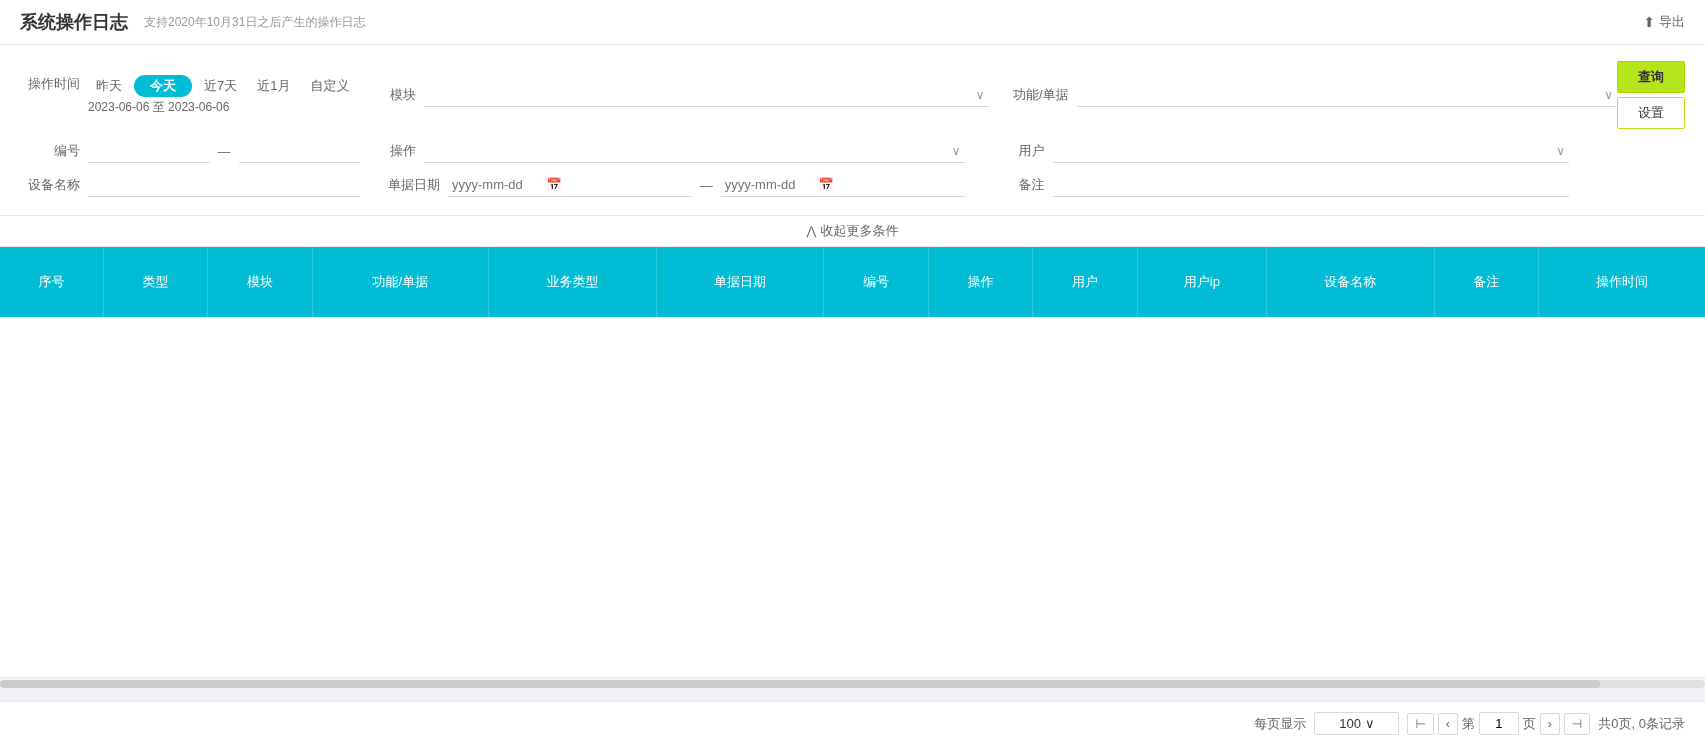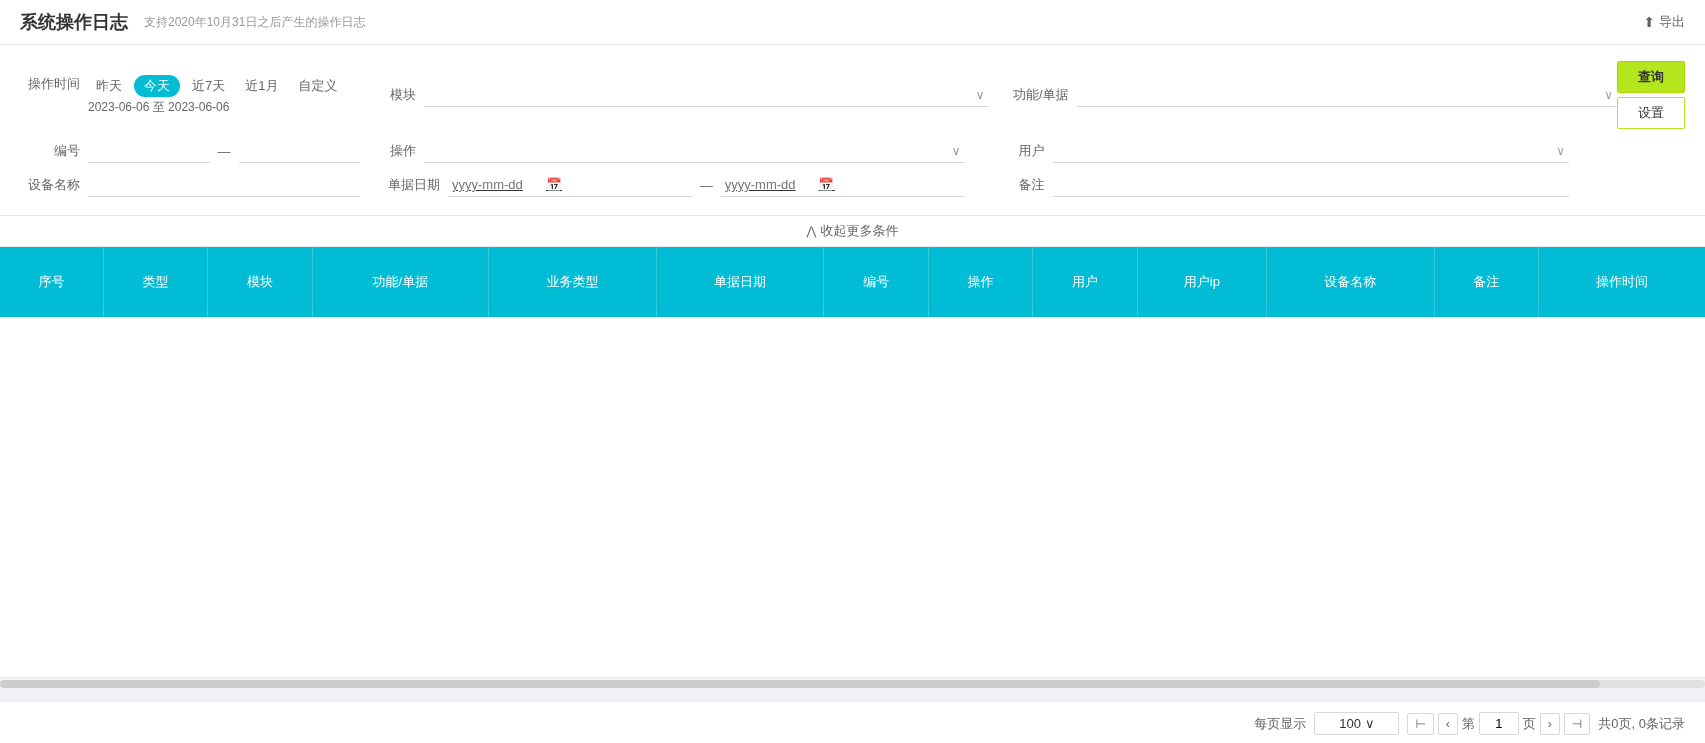--- a/index.html
+++ b/index.html
@@ -14,32 +14,32 @@
     .export-btn { margin-left: auto; display: flex; align-items: center; gap: 4px; background: none; border: none; color: #666; cursor: pointer; font-size: 13px; }
     .export-icon { font-size: 14px; }
 
     
     .filter-area { background: #fff; padding: 16px 20px 8px; border-bottom: 1px solid #e8e8e8; }
     .filter-label { color: #666; min-width: 60px; text-align: right; margin-right: 8px; white-space: nowrap; }
 
     
     .time-filter-group { display: flex; align-items: center; gap: 4px; }
     .time-btn { padding: 2px 8px; border: none; background: none; cursor: pointer; color: #666; font-size: 13px; }
-    .time-btn.active { background: #00bcd4; color: #fff; border-radius: 12px; padding: 2px 10px; }
+    .time-btn.active { background: #00bcd4; color: #fff; border-radius: 12px; padding: 2px 16px; font-weight: bold; }
     .time-range { font-size: 12px; color: #666; margin-top: 2px; display: block; }
 
     
     .filter-input { border: none; border-bottom: 1px solid #d9d9d9; outline: none; padding: 4px 4px; font-size: 13px; color: #333; background: transparent; flex: 1; min-width: 80px; }
     .filter-select-wrapper { display: flex; align-items: center; border-bottom: 1px solid #d9d9d9; flex: 1; padding: 4px 4px; }
     .filter-select-wrapper input { border: none; outline: none; background: transparent; flex: 1; font-size: 13px; }
     .chevron-down { color: #999; font-size: 12px; cursor: pointer; }
     .dash { margin: 0 8px; color: #666; }
 
     
-    .date-input-wrapper { display: flex; align-items: center; border-bottom: 1px solid #d9d9d9; padding: 4px 4px; gap: 4px; text-decoration: underline; }
+    .date-input-wrapper { display: flex; align-items: center; border-bottom: 1px solid #d9d9d9; padding: 4px 4px; gap: 4px; }
     .date-input-wrapper input { border: none; outline: none; background: transparent; font-size: 13px; color: #bbb; width: 90px; }
     .cal-icon { color: #aaa; font-size: 13px; cursor: pointer; }
 
     
     .query-btn { background: #b5e61d; border: 1px solid #a8d800; color: #333; padding: 6px 20px; cursor: pointer; font-size: 13px; font-weight: bold; border-radius: 2px; }
     .settings-btn { background: #fff; border: 1px solid #b5e61d; color: #333; padding: 6px 20px; cursor: pointer; font-size: 13px; border-radius: 2px; margin-top: 4px; }
     .btn-group { display: flex; flex-direction: column; gap: 0; }
 
     
     .collapse-bar { background: #fff; text-align: center; padding: 6px; border-bottom: 1px solid #e8e8e8; cursor: pointer; }

